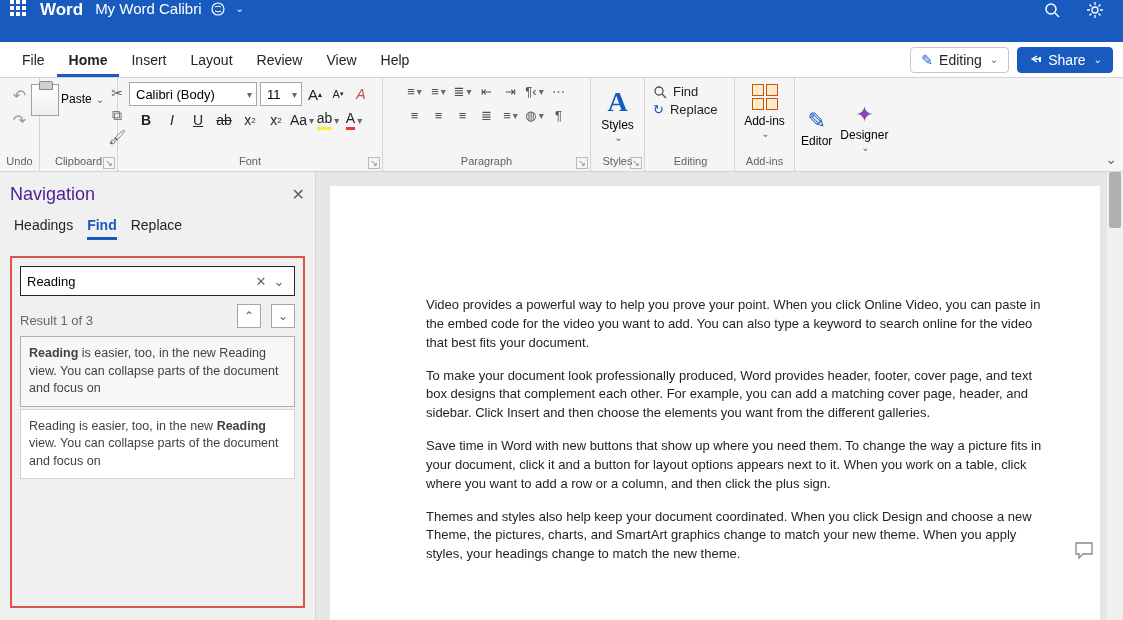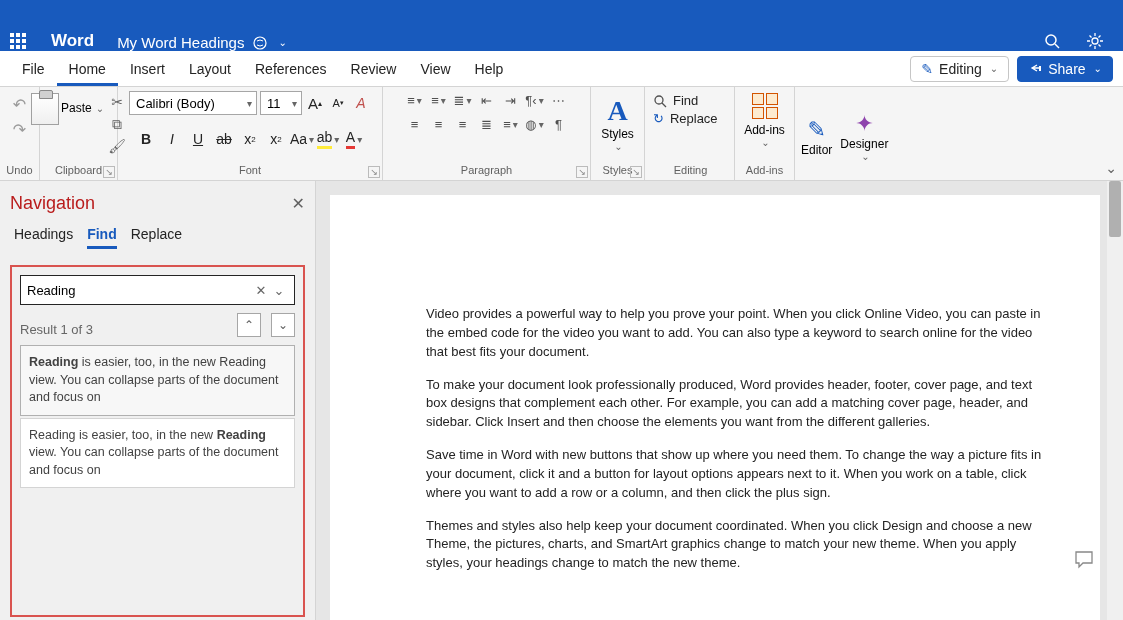--- a/index.html
+++ b/index.html
@@ -1,42 +1,42 @@
 <!DOCTYPE html>
 <html><head>
 <meta charset="utf-8">
 <style>
 *{margin:0;padding:0;box-sizing:border-box;font-family:'Segoe UI',Tahoma,sans-serif}
 body{width:1123px;height:620px;overflow:hidden;background:#fff;font-size:13px}
-.titlebar{height:51px;background:#185abd;color:#fff;display:flex;align-items:flex-end;padding:0 10px;gap:23px}
+.titlebar{height:42px;background:#185abd;color:#fff;display:flex;align-items:flex-start;padding:0 10px;gap:12px}
 .waffle{width:18px;height:18px;display:grid;grid-template-columns:repeat(3,4px);grid-template-rows:repeat(3,4px);gap:2px}
 .waffle span{background:#fff}
 .app-name{font-size:17px;font-weight:600}
 .doc-name-wrap{display:flex;align-items:center;gap:8px;font-size:15px}
 .titlebar-right{margin-left:auto;display:flex;align-items:center;gap:24px;padding-right:8px}
 .menubar{height:36px;border-bottom:1px solid #d4d4d4;display:flex;align-items:stretch;padding:0 10px;background:#fff}
 .menubar-item{padding:0 12px;display:flex;align-items:center;font-size:14px;color:#242424;cursor:pointer}
-.menubar-item.active{border-bottom:3px solid #185abd;font-weight:400;padding-top:3px}
+.menubar-item.active{border-bottom:3px solid #185abd;font-weight:700;padding-top:3px}
 .menubar-right{margin-left:auto;display:flex;align-items:center;gap:8px;padding:4px 0}
 .mb-btn{border:1px solid #c6c6c6;border-radius:4px;padding:4px 10px;display:flex;align-items:center;gap:6px;background:#fff;font-size:14px;cursor:pointer;color:#242424}
 .mb-btn.primary{background:#185abd;color:#fff;border-color:#185abd}
 .ribbon{height:94px;background:#f5f5f5;border-bottom:1px solid #d4d4d4;display:flex;position:relative}
 .ribbon-group{border-right:1px solid #d4d4d4;padding:4px 6px 2px;display:flex;flex-direction:column;align-items:center;position:relative;height:100%}
 .ribbon-group-label{font-size:11px;color:#616161;margin-top:auto;padding-bottom:2px}
 .undo-group{width:40px;justify-content:flex-start;gap:6px;padding-top:8px}
 .undo-icon{color:#9b9b9b;font-size:16px}
 .clipboard-group{width:78px}
 .clipboard-body{display:flex;align-items:flex-start;gap:4px}
 .paste-btn{display:flex;flex-direction:row;align-items:center;gap:2px;cursor:pointer}
 .paste-icon{width:28px;height:32px;border:1px solid #a0a0a0;background:linear-gradient(#fff,#efefef);position:relative;margin-top:2px}
 .paste-icon::before{content:"";position:absolute;top:-4px;left:7px;width:12px;height:7px;border:1px solid #888;border-radius:2px 2px 0 0;background:#d0d0d0}
 .clipboard-side{display:flex;flex-direction:column;gap:4px;padding-top:2px}
 .small-icon{width:18px;height:18px;color:#616161;cursor:pointer;font-size:14px;display:flex;align-items:center;justify-content:center}
 .font-group{width:265px}
-.font-row1{display:flex;align-items:center;gap:3px;margin-bottom:14px}
+.font-row1{display:flex;align-items:center;gap:3px;margin-bottom:4px}
 .font-select{border:1px solid #a6a6a6;background:#fff;height:24px;font-size:13px;padding:0 18px 0 6px;width:128px;position:relative;display:flex;align-items:center}
 .font-size-select{width:42px}
 .fsel-arrow{position:absolute;right:4px;font-size:10px;color:#666}
 .font-row2{display:flex;align-items:center;gap:6px}
 .fmt-btn{width:20px;height:20px;display:flex;align-items:center;justify-content:center;cursor:pointer;color:#242424;font-size:14px}
 .para-group{width:208px}
 .para-row{display:flex;align-items:center;gap:4px;margin-bottom:6px}
 .para-btn{width:20px;height:18px;display:flex;align-items:center;justify-content:center;cursor:pointer;color:#505050;position:relative}
 .styles-group{width:54px;justify-content:flex-start;padding-top:8px}
 .styles-icon{font-size:28px;color:#185abd;font-family:Georgia,serif;font-weight:bold}
@@ -45,21 +45,21 @@
 .addins-group{width:60px;justify-content:flex-start;padding-top:6px}
 .addins-icon{width:26px;height:26px;display:grid;grid-template-columns:1fr 1fr;grid-template-rows:1fr 1fr;gap:2px;margin-bottom:4px}
 .addins-icon span{border:1px solid #d35400;background:#fdebd0}
 .designer-group{width:90px;justify-content:flex-start;padding-top:8px;flex-direction:row;gap:8px;border-right:none}
 .designer-col{display:flex;flex-direction:column;align-items:center;font-size:12px}
 .ribbon-chevron{position:absolute;right:6px;bottom:4px;color:#666;font-size:14px;cursor:pointer}
 .dialoglauncher{position:absolute;right:2px;bottom:2px;font-size:9px;color:#888;cursor:pointer;border:1px solid #bbb;width:12px;height:12px;display:flex;align-items:center;justify-content:center}
 .workspace{display:flex;height:448px}
 .nav-pane{width:316px;background:#f0f0f0;border-right:1px solid #d4d4d4;padding:12px 10px;display:flex;flex-direction:column}
 .nav-header{display:flex;align-items:center;justify-content:space-between;margin-bottom:12px}
-.nav-title{font-size:18px;color:#b91c1c}
+.nav-title{font-size:18px;color:#4c1d95}
 .nav-close{font-size:16px;color:#616161;cursor:pointer}
 .nav-tabs{display:flex;gap:14px;margin-bottom:16px;padding-left:4px}
 .nav-tab{font-size:14px;color:#242424;cursor:pointer;padding-bottom:4px}
 .nav-tab.active{color:#185abd;border-bottom:3px solid #185abd;font-weight:600}
 .find-region{border:2px solid #d9534f;padding:8px;flex:1;display:flex;flex-direction:column}
 .search-input-wrap{border:1px solid #242424;background:#fff;height:30px;display:flex;align-items:center;padding:0 6px;margin-bottom:8px}
 .search-input{border:none;outline:none;flex:1;font-size:13px}
 .search-ctrl{width:18px;text-align:center;color:#666;cursor:pointer;font-size:13px}
 .result-bar{display:flex;align-items:flex-end;gap:6px;margin-bottom:8px}
 .result-text{font-size:13px;color:#666}
@@ -91,21 +91,21 @@
       <span></span>
       <span></span>
       <span></span>
       <span></span>
       <span></span>
       <span></span>
       <span></span>
     </div>
   <div class="app-name">Word</div>
   <div class="doc-name-wrap">
-    <span>My Word Headings</span>
+    <span>My Word Calibri</span>
     <svg class="svgicon" width="16" height="16" viewBox="0 0 16 16">
         <circle cx="8" cy="8" r="6" fill="none" stroke="#fff" stroke-width="1.2"></circle>
         <path d="M5 6 Q8 4 11 6 M5 10 Q8 12 11 10" stroke="#fff" fill="none"></path>
       </svg>
     <span class="chev" style="color:#fff">⌄</span>
   </div>
   <div class="titlebar-right">
     <svg width="18" height="18" viewBox="0 0 18 18">
         <circle cx="8" cy="8" r="5" fill="none" stroke="#fff" stroke-width="1.5"></circle>
         <line x1="12" y1="12" x2="16" y2="16" stroke="#fff" stroke-width="1.5"></line>
@@ -115,21 +115,20 @@
         <path d="M10 2v3M10 15v3M2 10h3M15 10h3M4.5 4.5l2 2M13.5 13.5l2 2M15.5 4.5l-2 2M6.5 13.5l-2 2" stroke="#fff" stroke-width="1.3"></path>
       </svg>
   </div>
 </div>
 
 <div class="menubar">
   <div class="menubar-item">File</div>
   <div class="menubar-item active">Home</div>
   <div class="menubar-item">Insert</div>
   <div class="menubar-item">Layout</div>
-  <div class="menubar-item">References</div>
   <div class="menubar-item">Review</div>
   <div class="menubar-item">View</div>
   <div class="menubar-item">Help</div>
   <div class="menubar-right">
     <div class="mb-btn">
       <span class="pencil">✎</span>
       <span>Editing</span>
       <span class="chev">⌄</span>
     </div>
     <div class="mb-btn primary">

